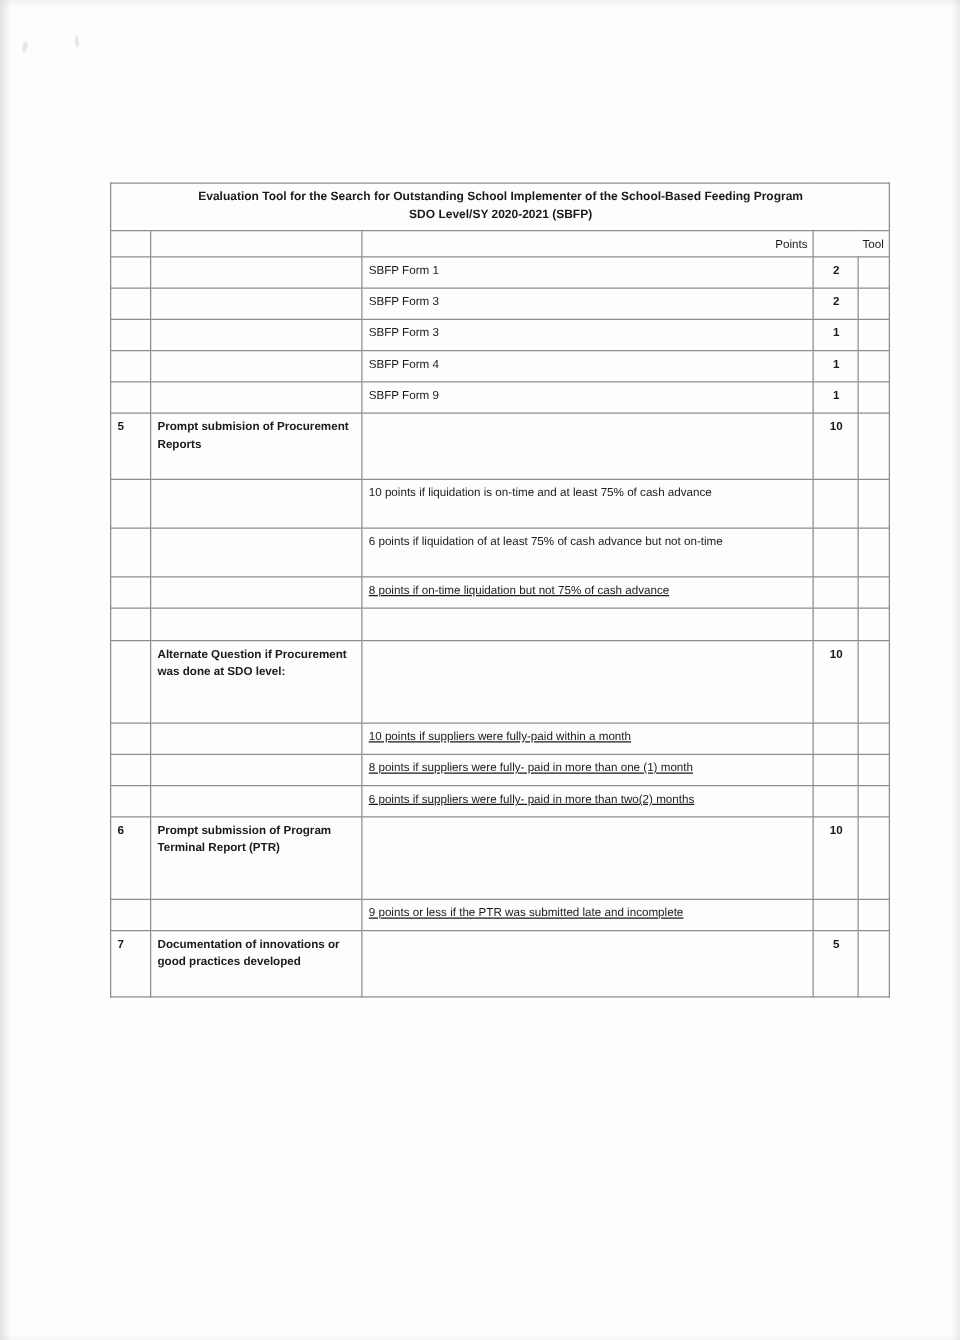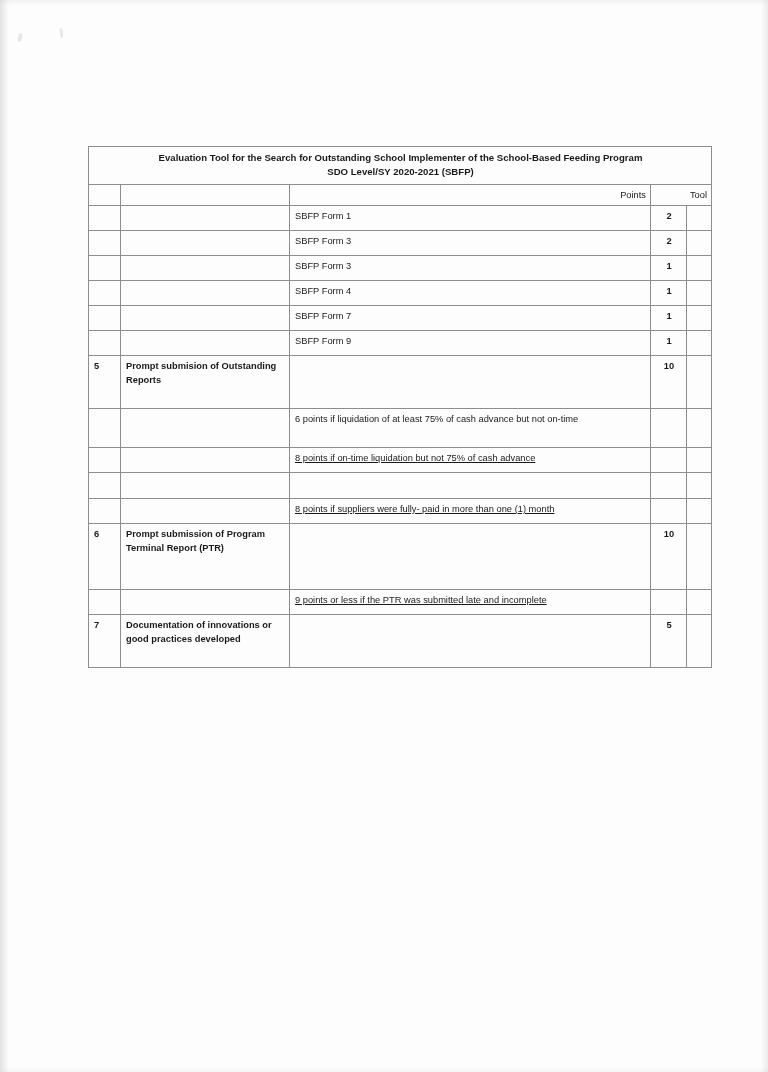--- a/index.html
+++ b/index.html
@@ -165,63 +165,84 @@
         <tr class="r-form">
           <td class="num-cell"></td>
           <td class=""></td>
           <td class="pts-cell">SBFP Form 4</td>
           <td class="score-cell mid">1</td>
           <td></td>
         </tr>
         <tr class="r-form">
           <td class="num-cell"></td>
           <td class=""></td>
-          <td class="pts-cell">SBFP Form 7</td>
-          <td class="score-cell mid">1</td>
-          <td></td>
-        </tr>
-        <tr class="r-form">
-          <td class="num-cell"></td>
-          <td class=""></td>
           <td class="pts-cell">SBFP Form 9</td>
           <td class="score-cell mid">1</td>
           <td></td>
         </tr>
         <tr class="r-section">
           <td class="num-cell">5</td>
-          <td class="crit-cell">Prompt submision of Outstanding Reports</td>
+          <td class="crit-cell">Prompt submision of Procurement Reports</td>
           <td class="pts-cell"></td>
           <td class="score-cell">10</td>
           <td></td>
         </tr>
         <tr class="r-two">
           <td class="num-cell"></td>
           <td class=""></td>
+          <td class="pts-cell">10 points if liquidation is on-time and at least 75% of cash advance</td>
+          <td class="score-cell"></td>
+          <td></td>
+        </tr>
+        <tr class="r-two">
+          <td class="num-cell"></td>
+          <td class=""></td>
           <td class="pts-cell">6 points if liquidation of at least 75% of cash advance but not on-time</td>
           <td class="score-cell"></td>
           <td></td>
         </tr>
         <tr class="r-one">
           <td class="num-cell"></td>
           <td class=""></td>
           <td class="pts-cell">8 points if on-time liquidation but not 75% of cash advance</td>
           <td class="score-cell"></td>
           <td></td>
         </tr>
         <tr class="r-spacer">
           <td class="num-cell"></td>
           <td class=""></td>
           <td class="pts-cell"></td>
           <td class="score-cell"></td>
           <td></td>
         </tr>
+        <tr class="r-tall">
+          <td class="num-cell"></td>
+          <td class="crit-cell">Alternate Question if Procurement was done at SDO level:</td>
+          <td class="pts-cell"></td>
+          <td class="score-cell">10</td>
+          <td></td>
+        </tr>
+        <tr class="r-one">
+          <td class="num-cell"></td>
+          <td class=""></td>
+          <td class="pts-cell">10 points if suppliers were fully-paid within a month</td>
+          <td class="score-cell"></td>
+          <td></td>
+        </tr>
         <tr class="r-one">
           <td class="num-cell"></td>
           <td class=""></td>
           <td class="pts-cell">8 points if suppliers were fully- paid in more than one (1) month</td>
+          <td class="score-cell"></td>
+          <td></td>
+        </tr>
+        <tr class="r-one">
+          <td class="num-cell"></td>
+          <td class=""></td>
+          <td class="pts-cell">6 points if suppliers were fully- paid in more than two(2) months</td>
           <td class="score-cell"></td>
           <td></td>
         </tr>
         <tr class="r-tall">
           <td class="num-cell">6</td>
           <td class="crit-cell">Prompt submission of Program Terminal Report (PTR)</td>
           <td class="pts-cell"></td>
           <td class="score-cell">10</td>
           <td></td>
         </tr>

